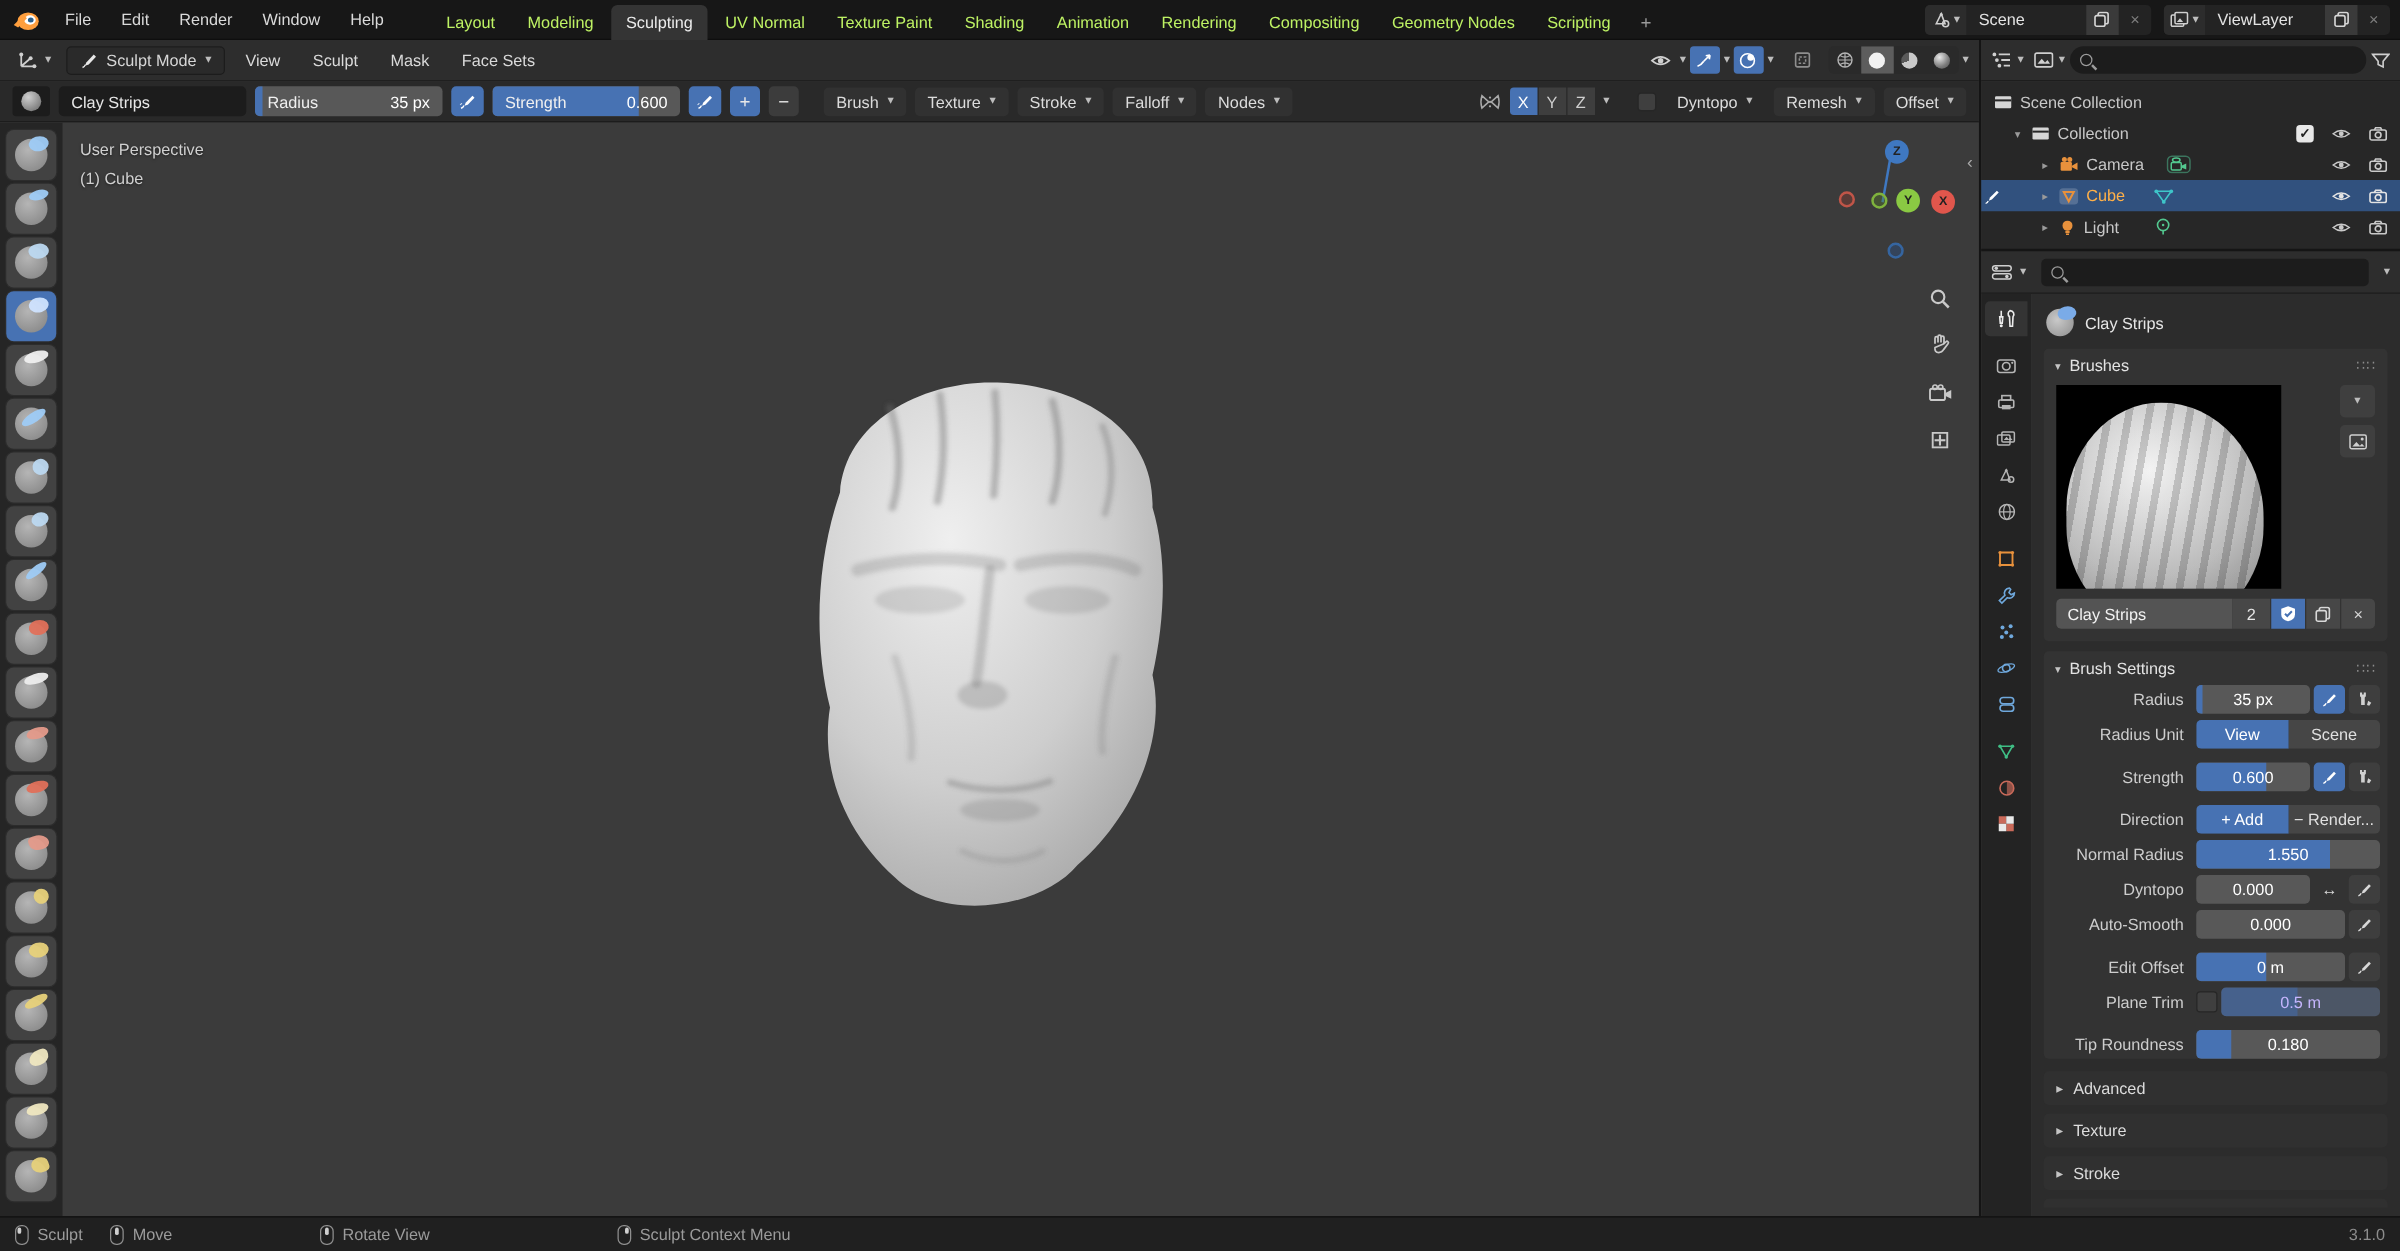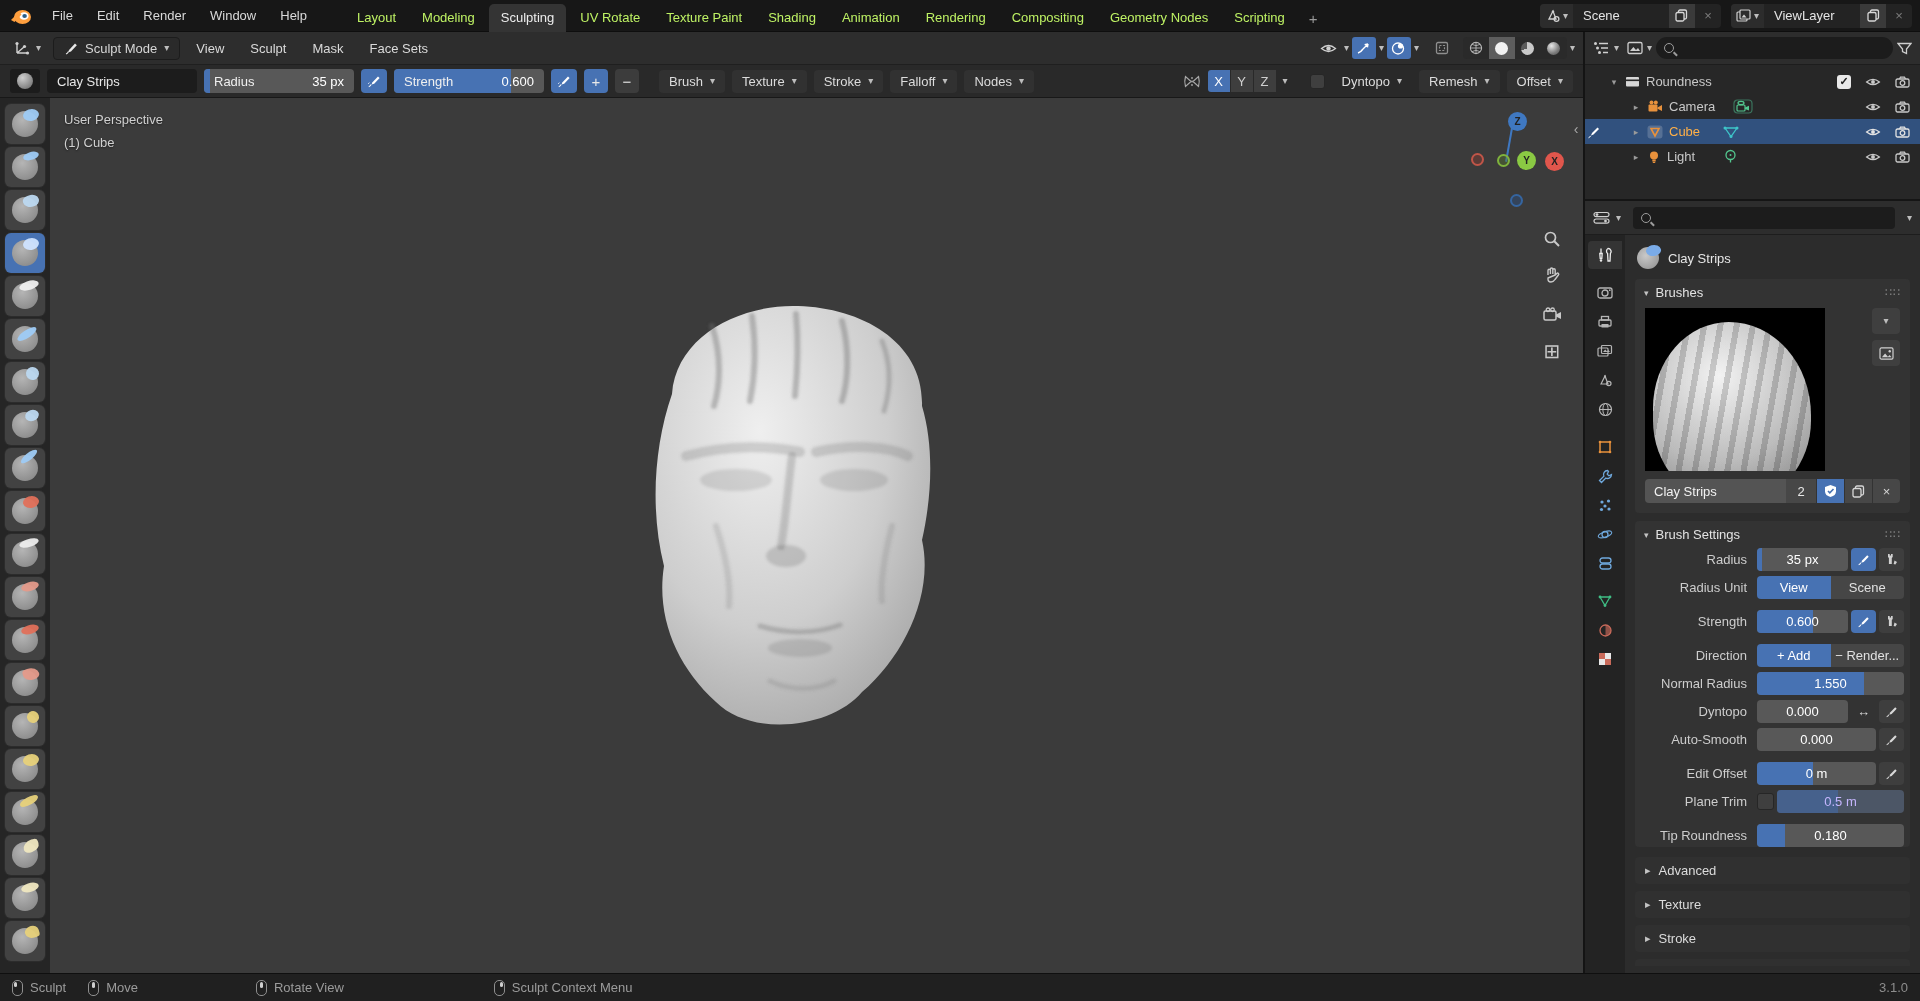--- a/index.html
+++ b/index.html
@@ -164,21 +164,21 @@
       <span class="menu-item">File</span>
       <span class="menu-item">Edit</span>
       <span class="menu-item">Render</span>
       <span class="menu-item">Window</span>
       <span class="menu-item">Help</span>
     </nav>
     <div class="tabs">
       <span class="tab">Layout</span>
       <span class="tab">Modeling</span>
       <span class="tab active">Sculpting</span>
-      <span class="tab">UV Rotate</span>
+      <span class="tab">UV Normal</span>
       <span class="tab">Texture Paint</span>
       <span class="tab">Shading</span>
       <span class="tab">Animation</span>
       <span class="tab">Rendering</span>
       <span class="tab">Compositing</span>
       <span class="tab">Geometry Nodes</span>
       <span class="tab">Scripting</span>
       <span class="addtab">+</span>
     </div>
     <div class="tb-spacer"></div>
@@ -571,27 +571,34 @@
         <span class="chev">▾</span>
         <div class="search">
             <span class="mag"></span>
           </div>
         <svg width="15" height="13" viewBox="0 0 15 13">
             <path d="M1 1.5 H14 L9.5 7 V11.5 L5.5 9.5 V7 Z" fill="none" stroke="#cfcfcf" stroke-width="1.3"></path>
           </svg>
       </div>
 
       <div class="outliner">
+        <div class="ol-row" style="padding-left:10px">
+          <svg width="15" height="13" viewBox="0 0 15 13">
+              <rect x="1" y="2" width="13" height="9.5" rx="1" fill="#d6d6d6"></rect>
+              <rect x="1" y="4.5" width="13" height="1.6" fill="#272727"></rect>
+            </svg>
+          <span>Scene Collection</span>
+        </div>
         <div class="ol-row" style="padding-left:24px">
           <span class="tri">▾</span>
           <svg width="15" height="13" viewBox="0 0 15 13">
               <rect x="1" y="2" width="13" height="9.5" rx="1" fill="#d6d6d6"></rect>
               <rect x="1" y="4.5" width="13" height="1.6" fill="#272727"></rect>
             </svg>
-          <span>Roundness</span>
+          <span>Collection</span>
           <span class="grow"></span>
           <span class="ol-check">✓</span>
           <svg width="16" height="12" viewBox="0 0 17 13" style="margin-left:8px">
               <path d="M1.5 6.5 Q8.5 .8 15.5 6.5 Q8.5 12.2 1.5 6.5 Z" fill="none" stroke="#c9c9c9" stroke-width="1.3"></path>
               <circle cx="8.5" cy="6.5" r="2.1" fill="#c9c9c9"></circle>
             </svg>
           <svg width="15" height="12" viewBox="0 0 15 12" style="margin-left:8px">
               <rect x="1" y="3" width="13" height="8" rx="1.5" fill="none" stroke="#c9c9c9" stroke-width="1.3"></rect>
               <path d="M4.5 3 l1-1.8 h4 l1 1.8" fill="none" stroke="#c9c9c9" stroke-width="1.3"></path>
               <circle cx="7.5" cy="7" r="2.3" fill="none" stroke="#c9c9c9" stroke-width="1.3"></circle>

